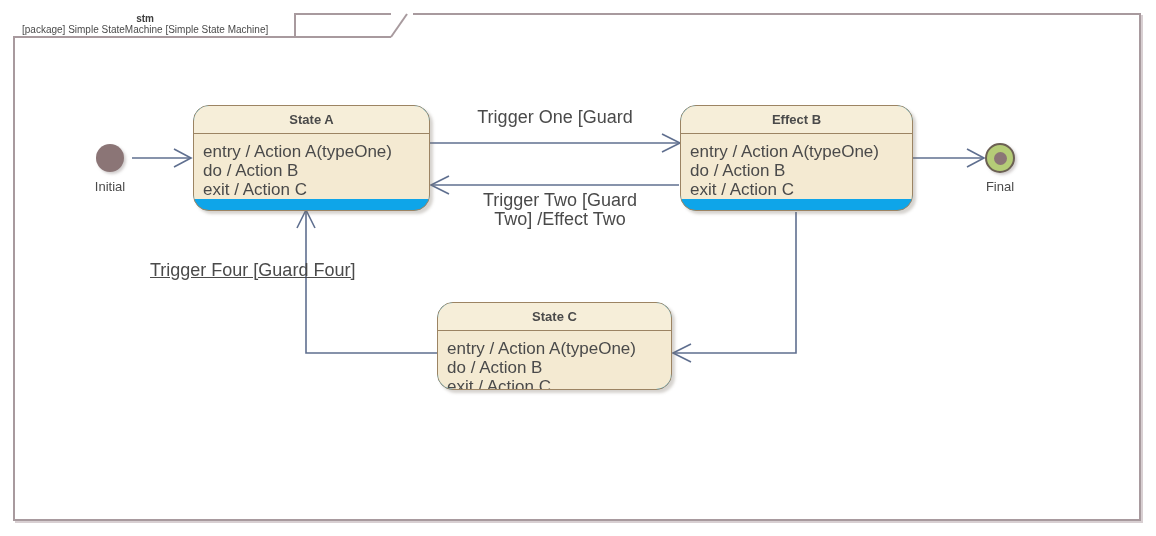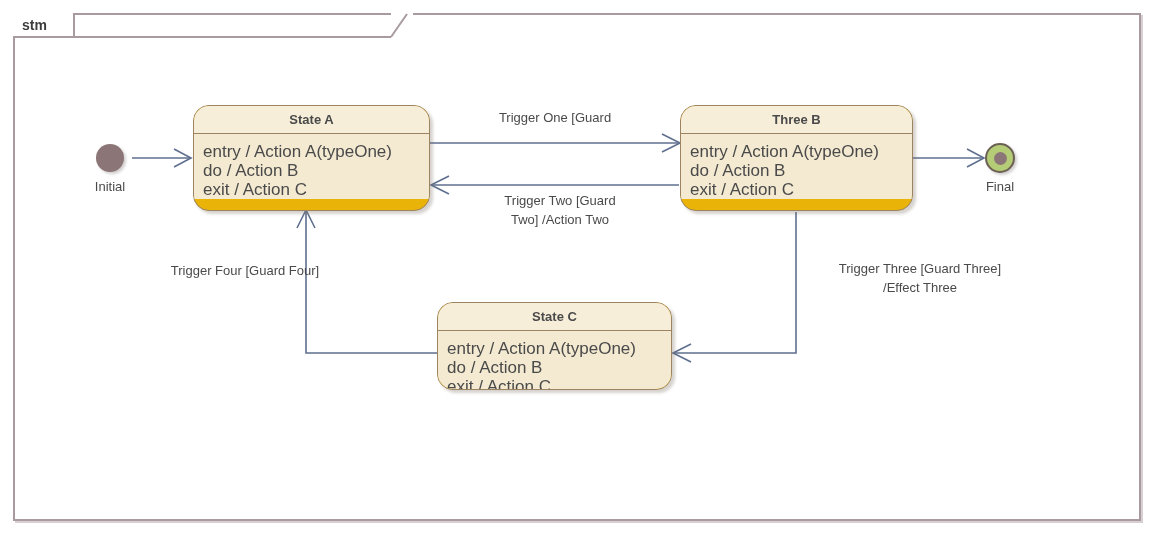--- a/index.html
+++ b/index.html
@@ -36,41 +36,42 @@
     top: 13px;
     height: 25px;
     box-sizing: border-box;
     background: #ffffff;
     border-right: 2px solid #a89a9e;
     border-bottom: 2px solid #a89a9e;
     padding: 0 26px 0 9px;
     display: flex;
     align-items: center;
     white-space: nowrap;
-    font-size: 14px;
+    font-size: 10px;
     color: #5b5b5b;
     transform: skewX(0deg);
+    flex-direction: column;
   }
   .frame-tab-clip {
     position: absolute;
     left: 13px;
     top: 13px;
     height: 27px;
     pointer-events: none;
   }
   .tab-text-strong { font-weight: bold; color: #3c3c3c; }
   .tab-text-rest { color: #4a4a4a; }
 
   
   .state {
     position: absolute;
     box-sizing: border-box;
     border: 1.4px solid #9c8463;
     border-radius: 16px;
-    background: #eab308;
+    background: #0ea5e9;
     box-shadow: 3px 3px 3px rgba(120,110,95,0.30);
     overflow: hidden;
   }
   .state-title {
     height: 27px;
     line-height: 27px;
     text-align: center;
     font-size: 13px;
     font-weight: bold;
     color: #4a4a4a;
@@ -120,21 +121,21 @@
     position: absolute;
     font-size: 13px;
     color: #4a4a4a;
     white-space: nowrap;
     text-align: center;
   }
 
   
   .edge-label {
     position: absolute;
-    font-size: 13px;
+    font-size: 18px;
     line-height: 19px;
     color: #4a4a4a;
     text-align: center;
     white-space: nowrap;
   }
 
   
   svg.wires {
     position: absolute;
     left: 0;
@@ -156,20 +157,21 @@
 </style>
 </head>
 <body>
 
 <div id="stage">
 
   <div class="frame"></div>
 
   <div class="frame-tab">
     <span class="tab-text-strong">stm</span>
+    <span class="tab-text-rest">[package] Simple StateMachine [Simple State Machine]</span>
   </div>
   <svg class="frame-tab-clip" width="404" height="29">
     <line x1="0" y1="0" x2="0" y2="0" stroke="none"></line>
   <polygon points="378,0 400,0 400,28 378,28" fill="#ffffff"></polygon>
       <polyline points="378,24 394,1" stroke="#a89a9e" stroke-width="2" fill="none"></polyline>
       <line x1="0" y1="24" x2="378" y2="24" stroke="#a89a9e" stroke-width="2"></line>
     </svg>
 
   <svg class="wires" viewBox="0 0 1156 536">
 
@@ -216,21 +218,21 @@
   <div class="state" style="left:193px; top:105px; width:237px; height:106px;">
     <div class="state-title">State A</div>
     <div class="state-body">
       <div>entry / Action A(typeOne)</div>
       <div>do / Action B</div>
       <div>exit / Action C</div>
     </div>
   </div>
 
   <div class="state" style="left:680px; top:105px; width:233px; height:106px;">
-    <div class="state-title">Three B</div>
+    <div class="state-title">Effect B</div>
     <div class="state-body">
       <div>entry / Action A(typeOne)</div>
       <div>do / Action B</div>
       <div>exit / Action C</div>
     </div>
   </div>
 
   <div class="state" style="left:437px; top:302px; width:235px; height:88px;">
     <div class="state-title">State C</div>
     <div class="state-body">
@@ -239,25 +241,21 @@
       <div>exit / Action C</div>
     </div>
   </div>
 
   <div class="edge-label" style="left:470px; top:108px; width:170px;">
     <div>Trigger One [Guard</div>
   </div>
 
   <div class="edge-label" style="left:475px; top:191px; width:170px;">
     <div>Trigger Two [Guard</div>
-    <div>Two] /Action Two</div>
-  </div>
-
-  <div class="edge-label" style="left:818px; top:259px; width:204px;">
-    <div>Trigger Three [Guard Three]</div>
-    <div>/Effect Three</div>
-  </div>
-
-  <div class="edge-label" style="left:150px; top:261px; width:190px;">
+    <div>Two] /Effect Two</div>
+  </div>
+
+
+  <div class="edge-label" style="left:150px; top:261px; width:190px;text-decoration:underline;">
     <div>Trigger Four [Guard Four]</div>
   </div>
 
 </div>
 
 </body></html>

